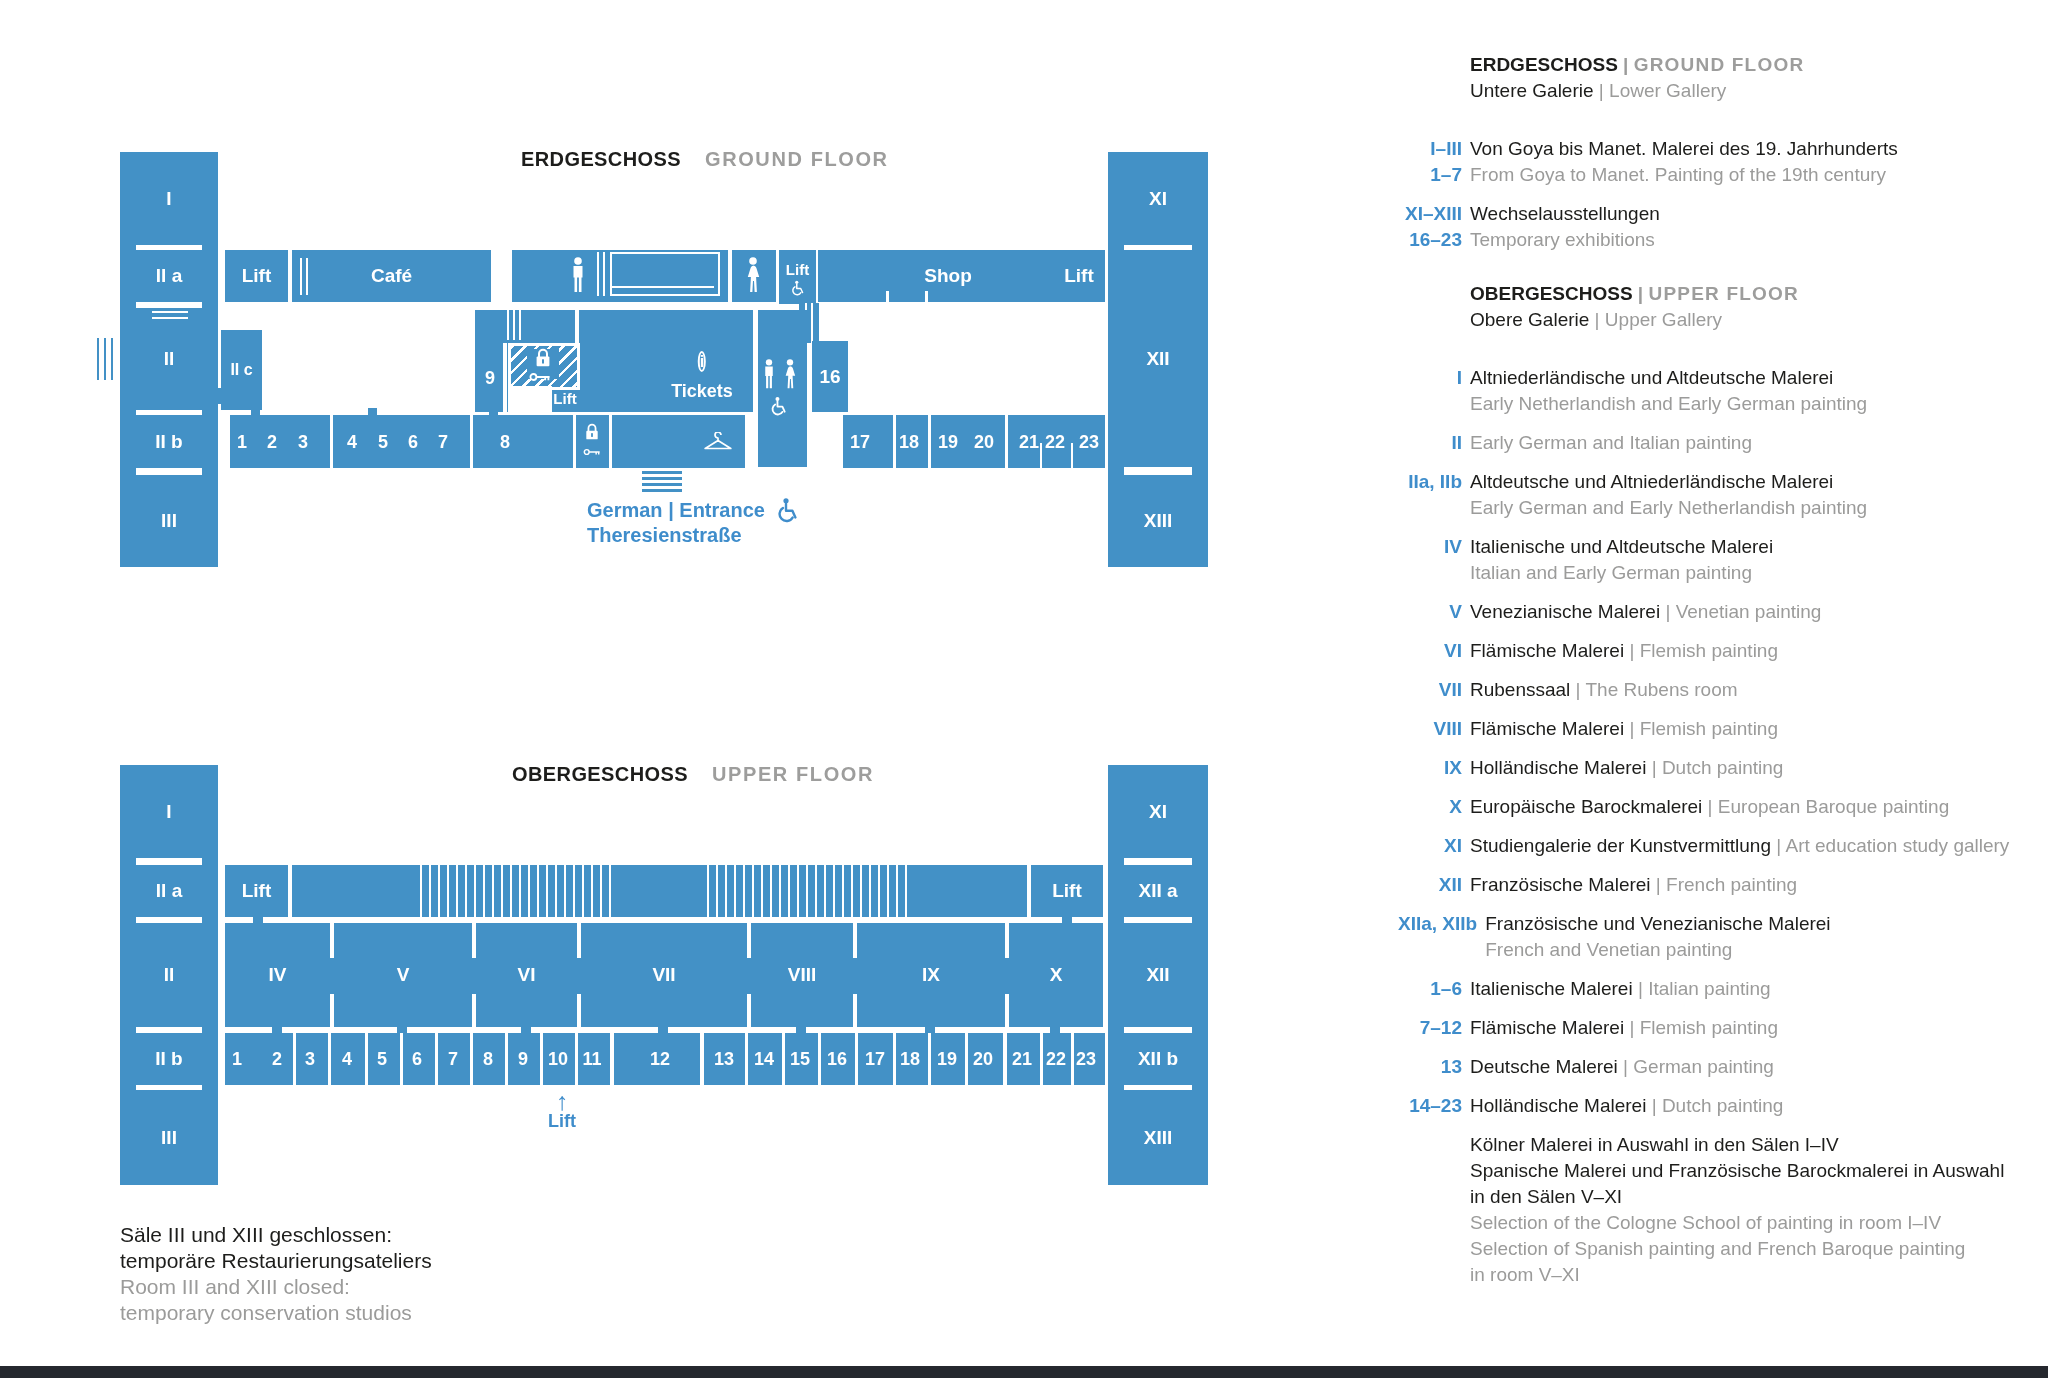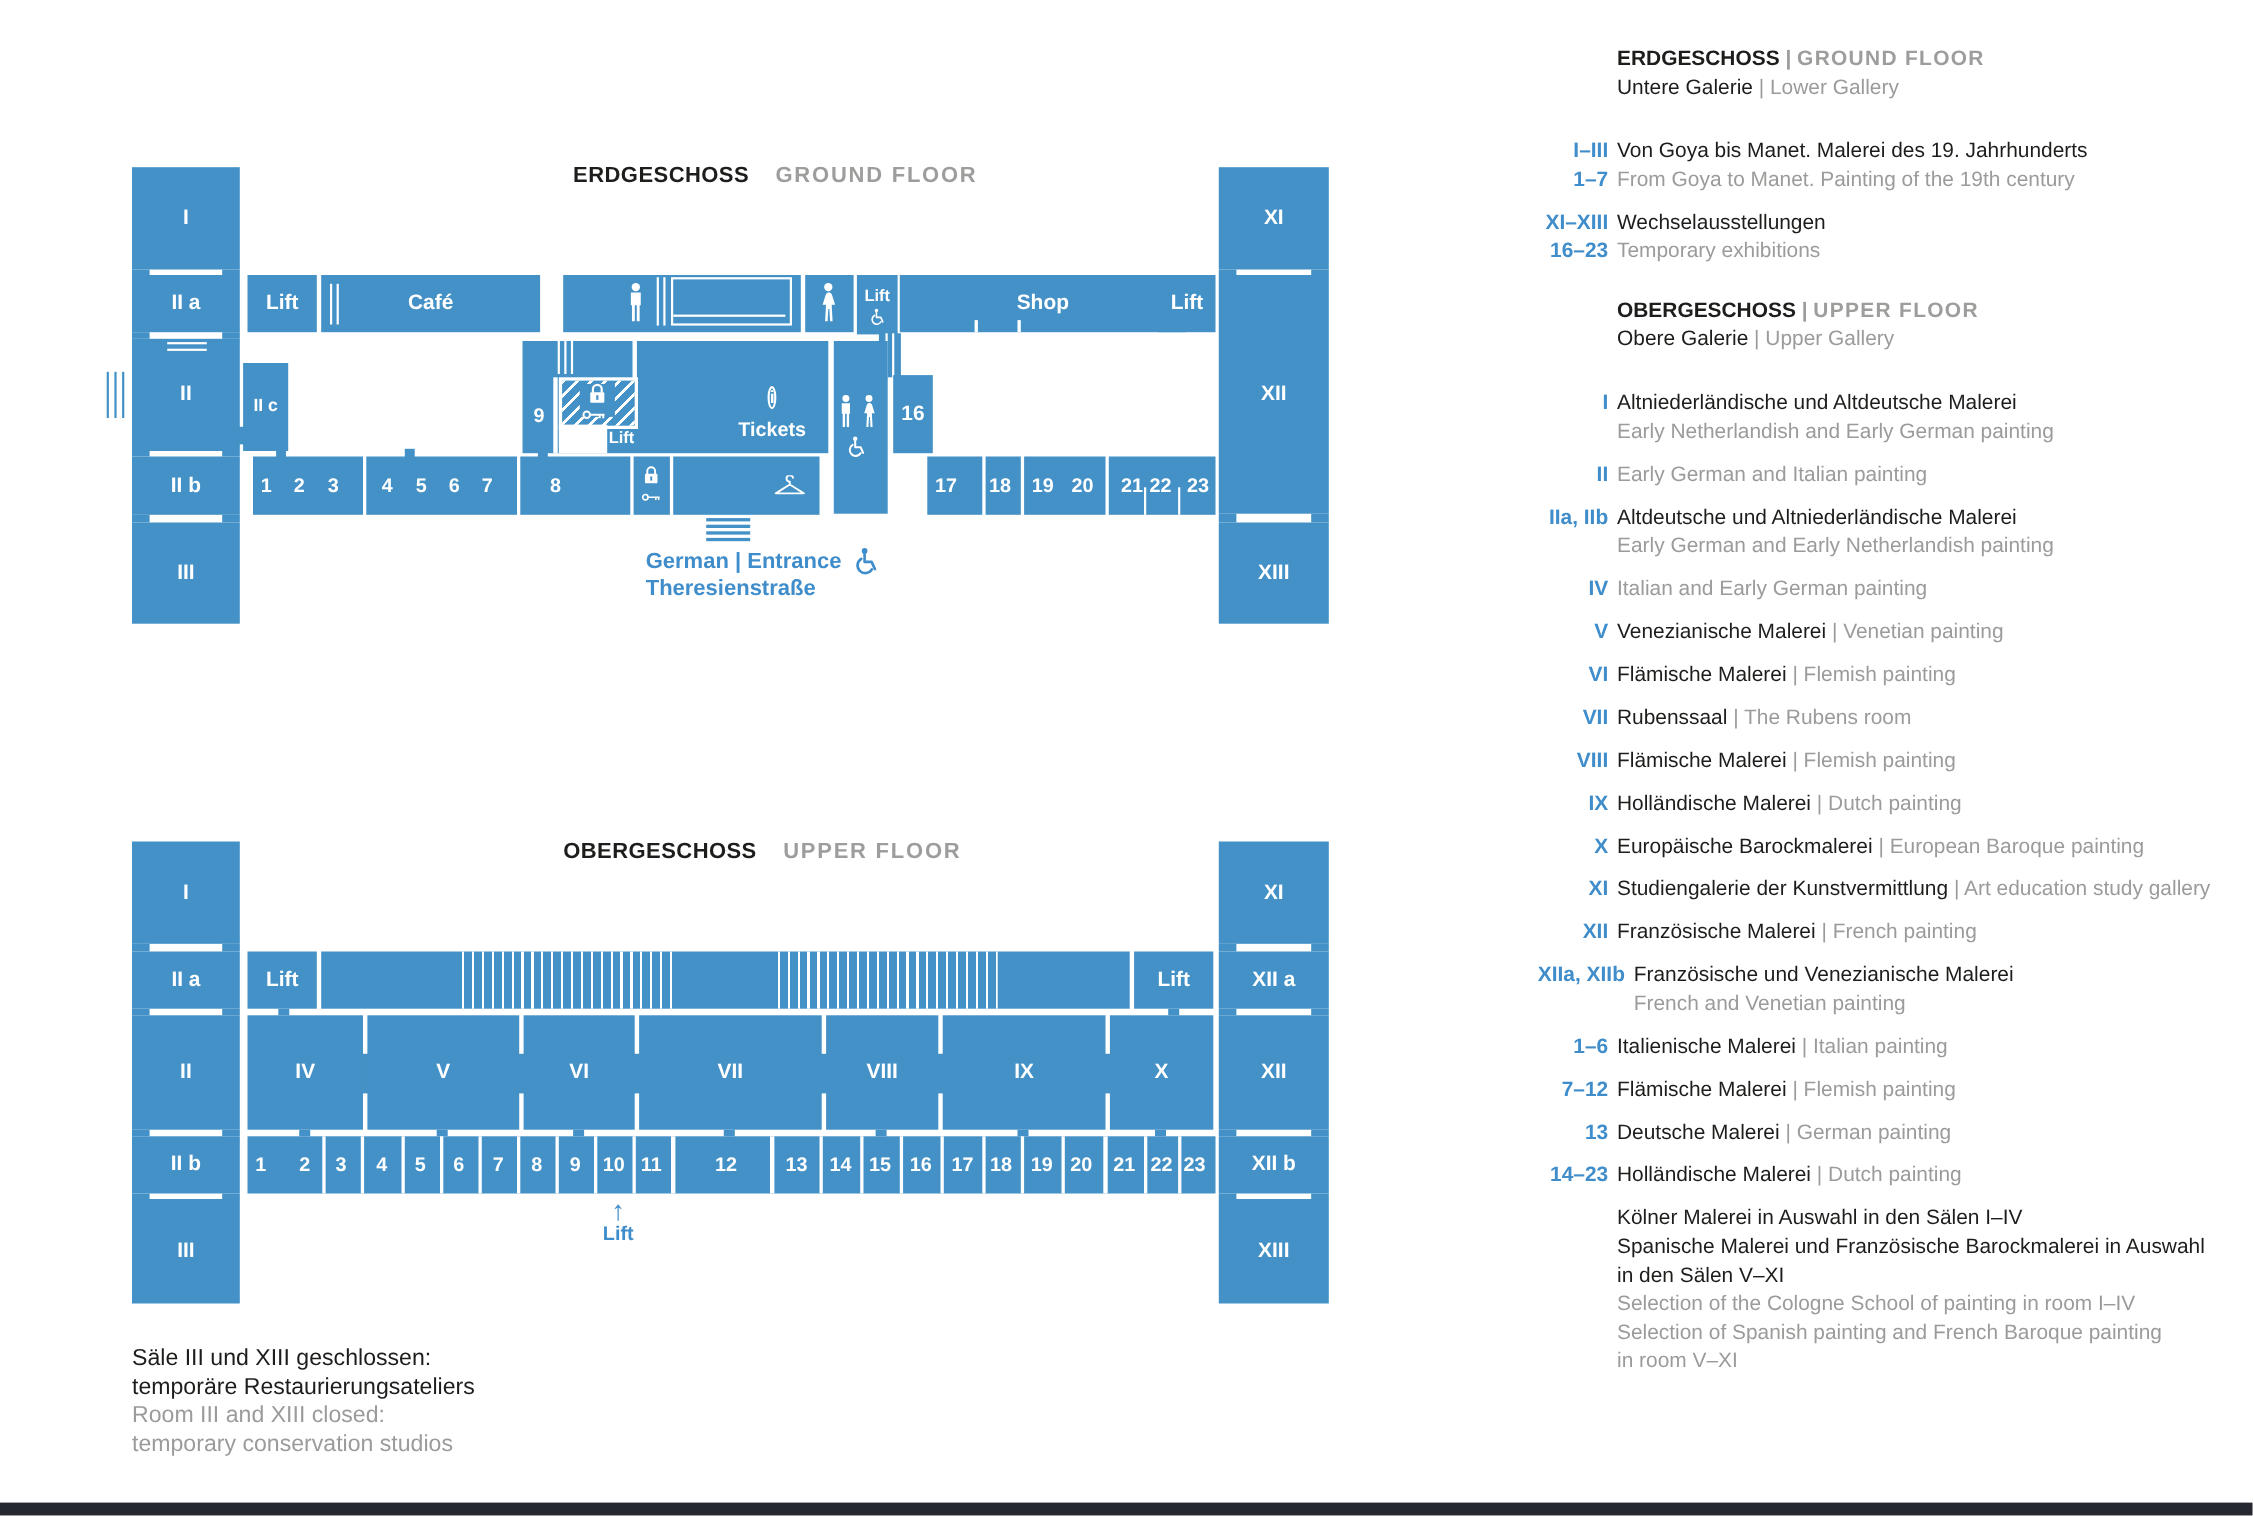--- a/index.html
+++ b/index.html
@@ -30,21 +30,21 @@
   .st2{fill:none;stroke:#fff;stroke-width:2;}
   .ent{position:absolute;color:var(--bluet);font-weight:700;font-size:20px;line-height:25px;}
   .ent .row{display:flex;align-items:center;gap:10px;}
   .liftup{position:absolute;transform:translateX(-50%);display:flex;flex-direction:column;align-items:center;
           color:var(--bluet);font-weight:700;font-size:18px;line-height:19px;}
   .liftup .arr{font-size:25px;line-height:22px;}
   .note{position:absolute;left:120px;top:1222px;font-size:21px;line-height:26px;}
   .note .g{color:var(--gray);}
   
   .legend{position:absolute;left:1398px;top:36px;width:648px;font-size:19px;line-height:26px;}
-  .lh{margin:5px 0 32px 72px;font-weight:700;}
+  .lh{margin:16px 0 32px 72px;font-weight:700;}
   .lh .hb-en{color:#9d9d9c;letter-spacing:1.2px;}
   .lh .sub{font-weight:400;}
   .lh .sub .en{color:var(--gray);}
   .pipe{color:var(--gray);}
   .sec2{margin-top:28px;}
   .li{display:flex;margin-bottom:13px;}
   .codes{flex:0 0 64px;margin-right:8px;display:flex;flex-direction:column;align-items:flex-end;
          color:var(--bluet);font-weight:700;}
   .codes span{white-space:nowrap;}
   .texts{flex:1;display:flex;flex-direction:column;}
@@ -471,20 +471,21 @@
       <div class="texts">
           <span class="de">Altdeutsche und Altniederländische Malerei</span>
           <span class="en">Early German and Early Netherlandish painting</span>
         </div>
     </div>
     <div class="li">
       <div class="codes">
           <span>IV</span>
         </div>
       <div class="texts">
+          <span class="de">Italienische und Altdeutsche Malerei</span>
           <span class="en">Italian and Early German painting</span>
         </div>
     </div>
     <div class="li">
       <div class="codes">
           <span>V</span>
         </div>
       <div class="texts">
           <div><span>Venezianische Malerei</span><span class="pipe"> | </span><span class="en">Venetian painting</span></div>
         </div>

